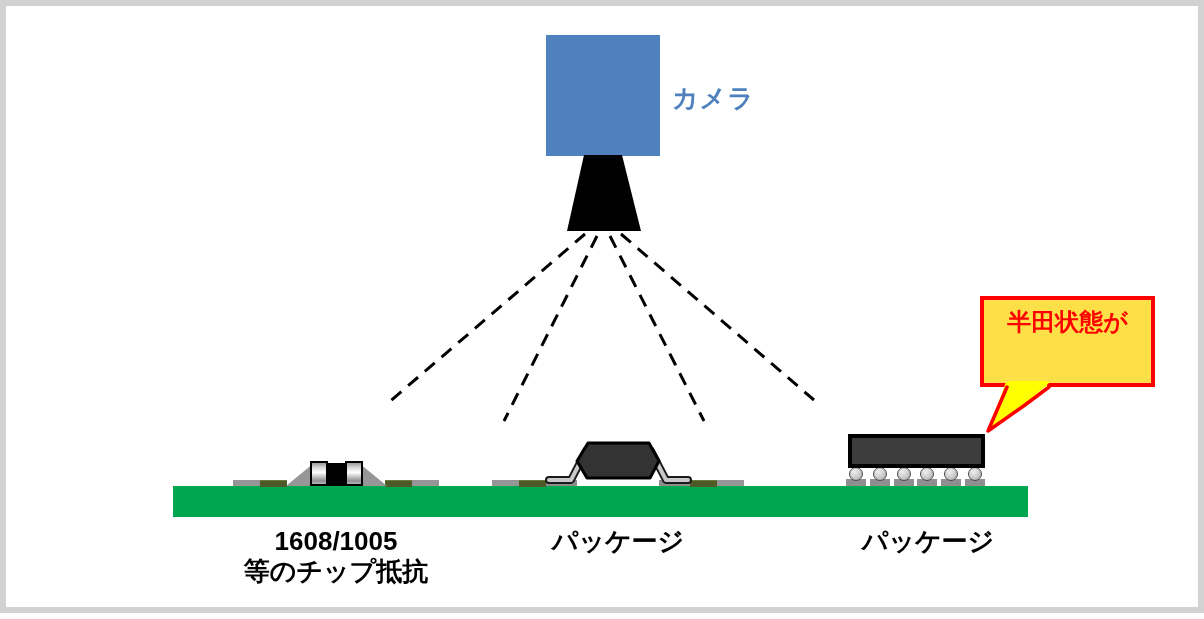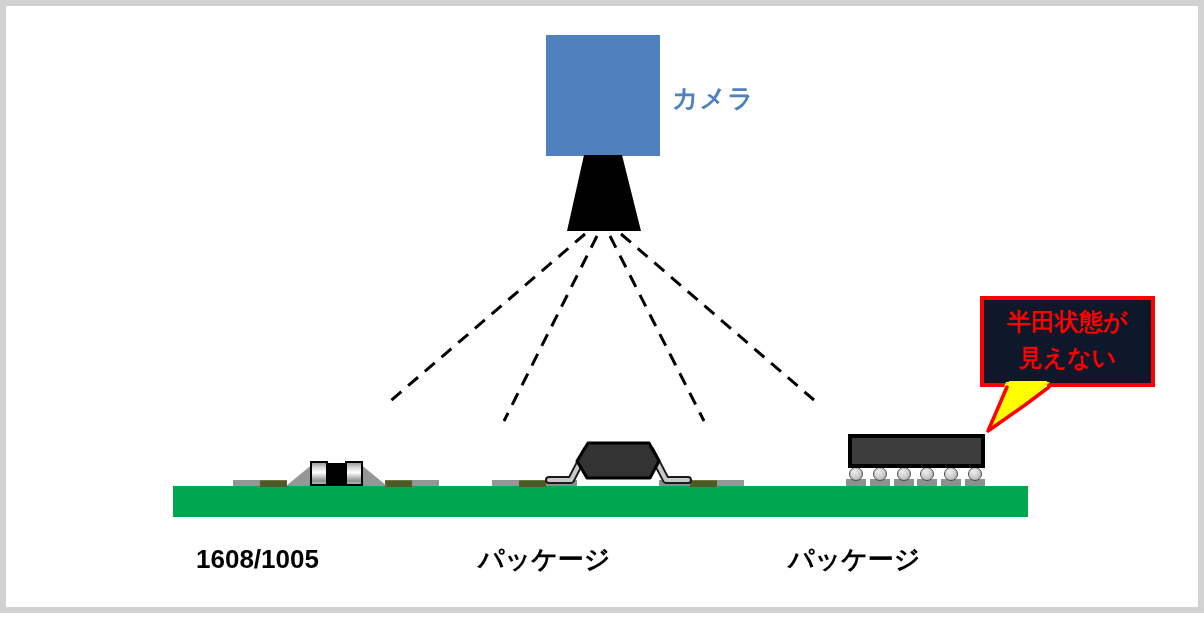--- a/index.html
+++ b/index.html
@@ -52,30 +52,30 @@
     box-sizing:border-box;background:#3D3D3D;border:4px solid #000;
   }
   .ball{
     top:467px;width:14px;height:14px;border-radius:50%;
     box-sizing:border-box;border:1px solid #4a4a4a;
     background:radial-gradient(circle at 38% 32%,#efefef 0%,#c9c9c9 55%,#9a9a9a 100%);
   }
   .ballpad{top:479px;width:20px;height:7px;background:#8F8F8F;}
 
   .label{
-    top:544px;width:280px;
-    text-align:left;color:#000;
+    top:526px;width:280px;
+    text-align:center;color:#000;
     font-size:26px;font-weight:bold;line-height:30px;
     white-space:nowrap;
   }
 
   .callout-box{
     left:980px;top:296px;width:175px;height:91px;
     box-sizing:border-box;
-    background:#0f172a;border:4px solid #FF0000;
+    background:#fde047;border:4px solid #FF0000;
     text-align:center;
     font-size:24px;font-weight:bold;color:#FF0000;
     line-height:36px;padding-top:4px;
     z-index:40;
   }
   svg.front{z-index:41;}
 </style>
 </head>
 <body>
 
@@ -129,31 +129,31 @@
   <div class="abs ball" style="left:849px;"></div>
   <div class="abs ball" style="left:873px;"></div>
   <div class="abs ball" style="left:897px;"></div>
   <div class="abs ball" style="left:920px;"></div>
   <div class="abs ball" style="left:944px;"></div>
   <div class="abs ball" style="left:968px;"></div>
   <div class="abs bga-body"></div>
 
   <div class="abs label" style="left:196px;">
     <div>1608/1005</div>
+    <div>等のチップ抵抗</div>
   </div>
   <div class="abs label" style="left:478px;">
     <div>パッケージ</div>
   </div>
   <div class="abs label" style="left:788px;">
     <div>パッケージ</div>
   </div>
 
   <div class="abs callout-box">
     <div>半田状態が</div>
-    <div>見えない</div>
   </div>
   <svg class="layer front">
     <polygon points="1006,382 1050,382 1024,406 988,431" fill="#FFFF00"></polygon>
     <path d="M1007,387 L988,431 L1025,405 L1049,387" fill="none" stroke="#FF0000" stroke-width="3.5" stroke-linejoin="round" stroke-linecap="round"></path>
     <rect x="1009" y="381" width="38" height="6" fill="#FFFF00"></rect>
   </svg>
 
   <div class="frame"></div>
 </div>
 

